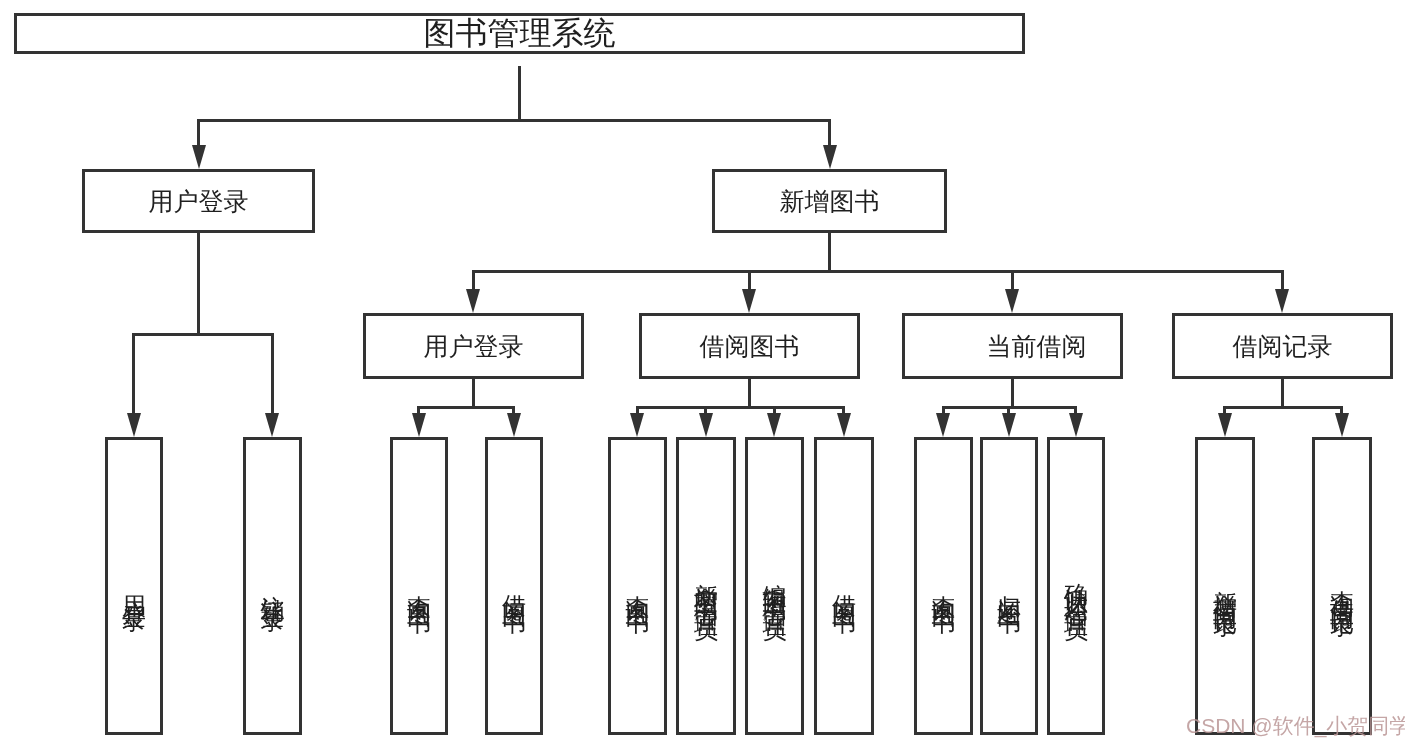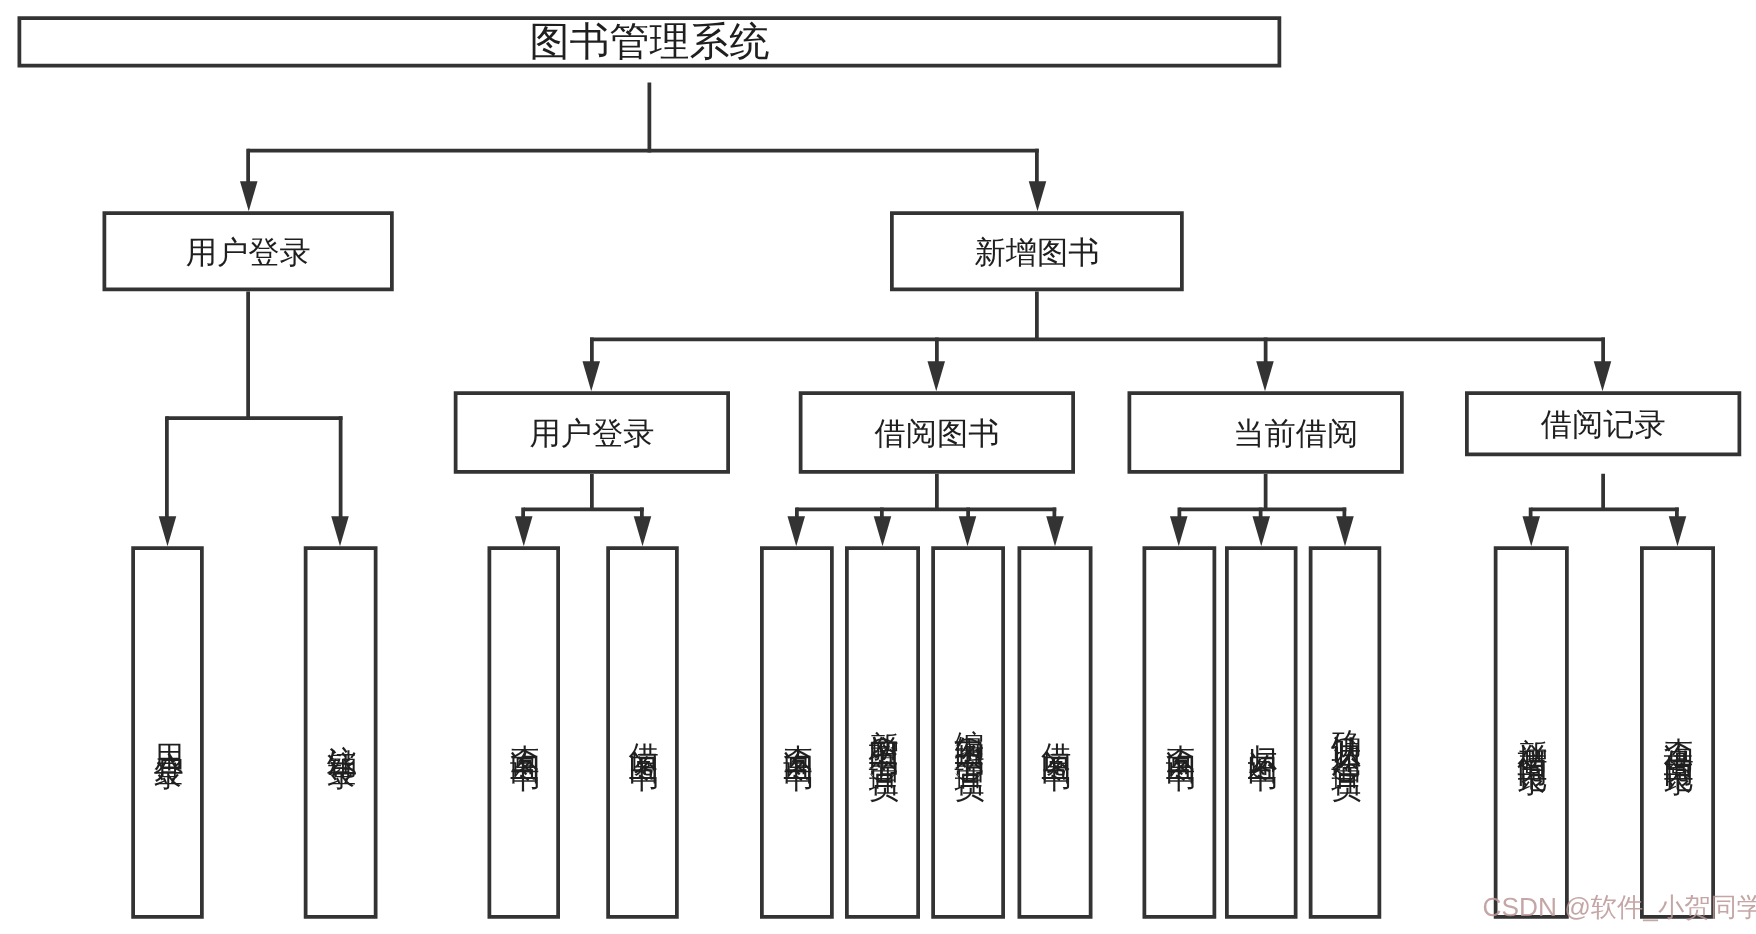--- a/index.html
+++ b/index.html
@@ -105,21 +105,21 @@
 
   <div class="box" style="left:363px; top:313px; width:221px; height:66px;">
     <span>用户登录</span>
   </div>
   <div class="box" style="left:639px; top:313px; width:221px; height:66px;">
     <span>借阅图书</span>
   </div>
   <div class="box" style="left:902px; top:313px; width:221px; height:66px;padding-left:48px;">
     <span>当前借阅</span>
   </div>
-  <div class="box" style="left:1172px; top:313px; width:221px; height:52px;">
+  <div class="box" style="left:1172px; top:313px; width:221px; height:66px;">
     <span>借阅记录</span>
   </div>
 
   <div class="vline" style="left:472px; top:379px; height:29px;"></div>
   <div class="hline" style="left:419px; top:406px; width:96px;"></div>
   <div class="vline" style="left:417px; top:406px; height:10px;"></div>
   <div class="arrow" style="left:412px; top:413px;"></div>
   <div class="vline" style="left:512px; top:406px; height:10px;"></div>
   <div class="arrow" style="left:507px; top:413px;"></div>
 

